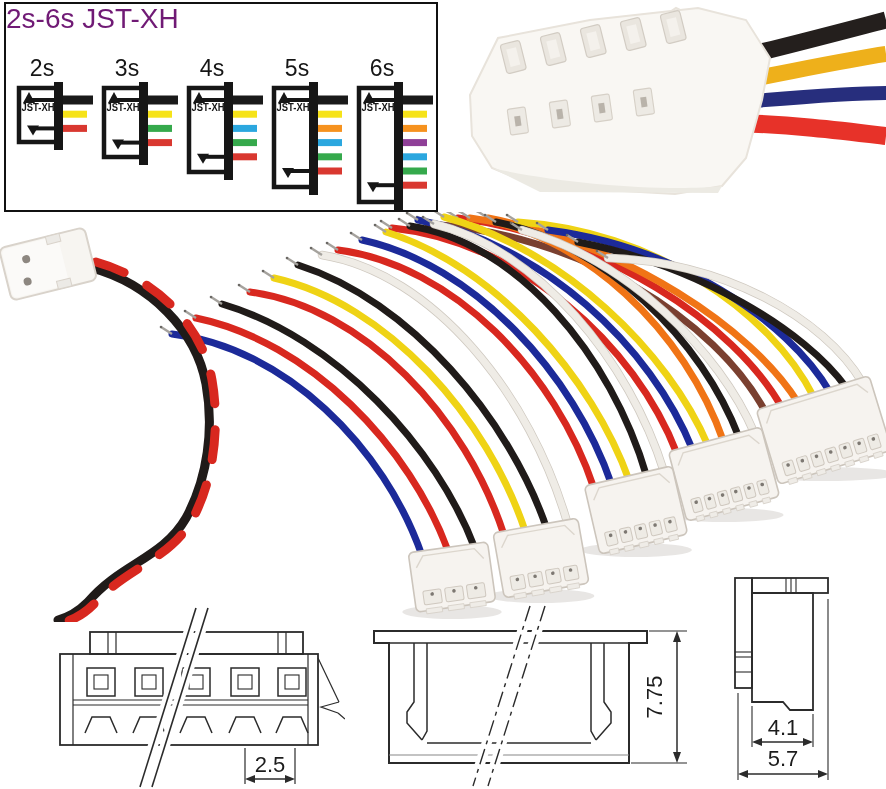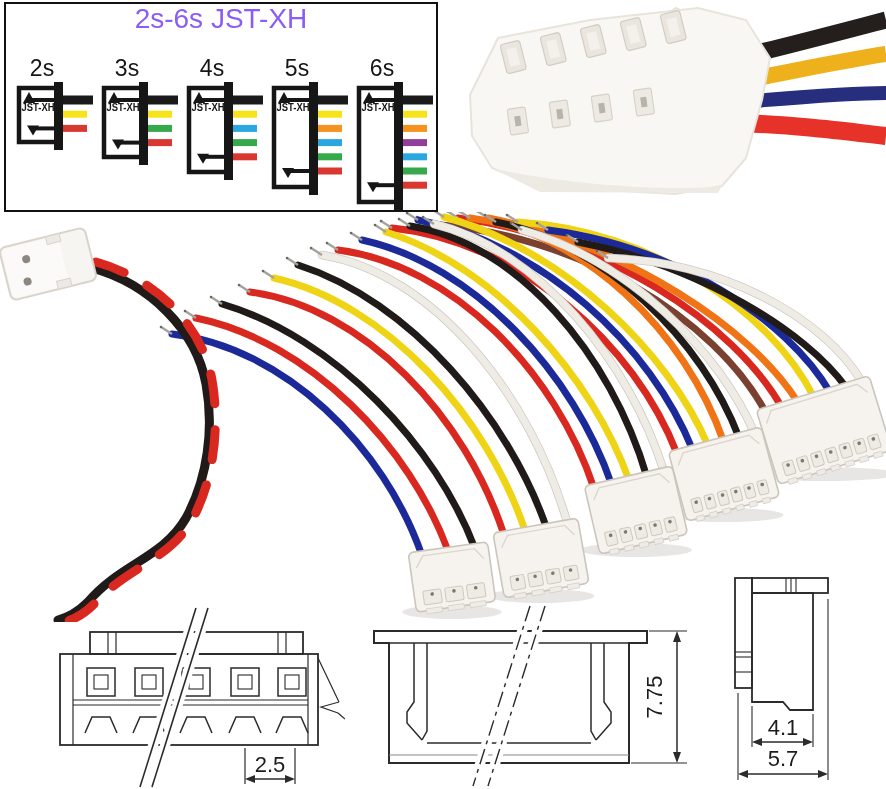--- a/index.html
+++ b/index.html
@@ -1,20 +1,20 @@
 <!DOCTYPE html>
 <html><head>
 <meta charset="utf-8">
 <style>
   html,body{margin:0;padding:0;background:#fff;}
   .canvas{position:relative;width:886px;height:789px;background:#ffffff;overflow:hidden;
           font-family:"Liberation Sans",sans-serif;}
   .panel{position:absolute;left:4px;top:2px;width:430px;height:206px;border:2px solid #111;background:#fff;}
-  .panel-title{position:absolute;left:0;top:1px;width:100%;text-align:center;
-               font-size:28px;line-height:28px;color:#8b5cf6;}
+  .panel-title{position:absolute;left:0;top:1px;width:100%;text-align:left;
+               font-size:28px;line-height:28px;color:#701a75;}
   #diagram-svg{position:absolute;left:0;top:0;}
   .abs{position:absolute;}
   svg text{font-family:"Liberation Sans",sans-serif;}
   .dimtext{font-size:22px;fill:#1c1c1c;}
 </style>
 </head>
 <body>
 
 <div class="canvas">
 

